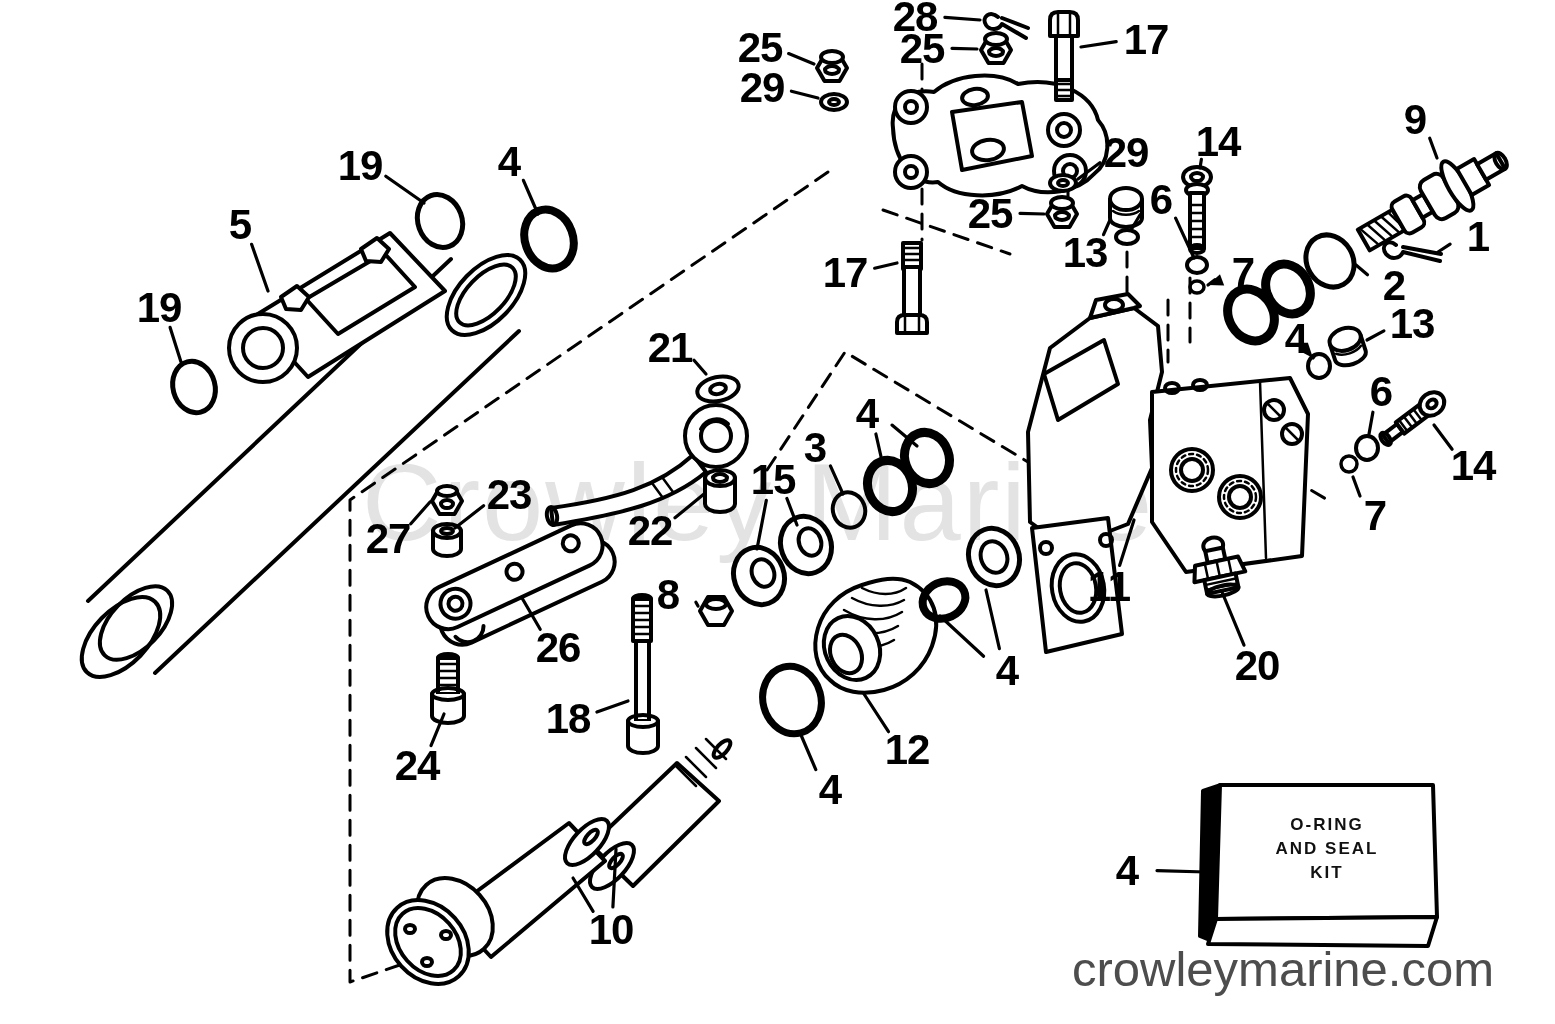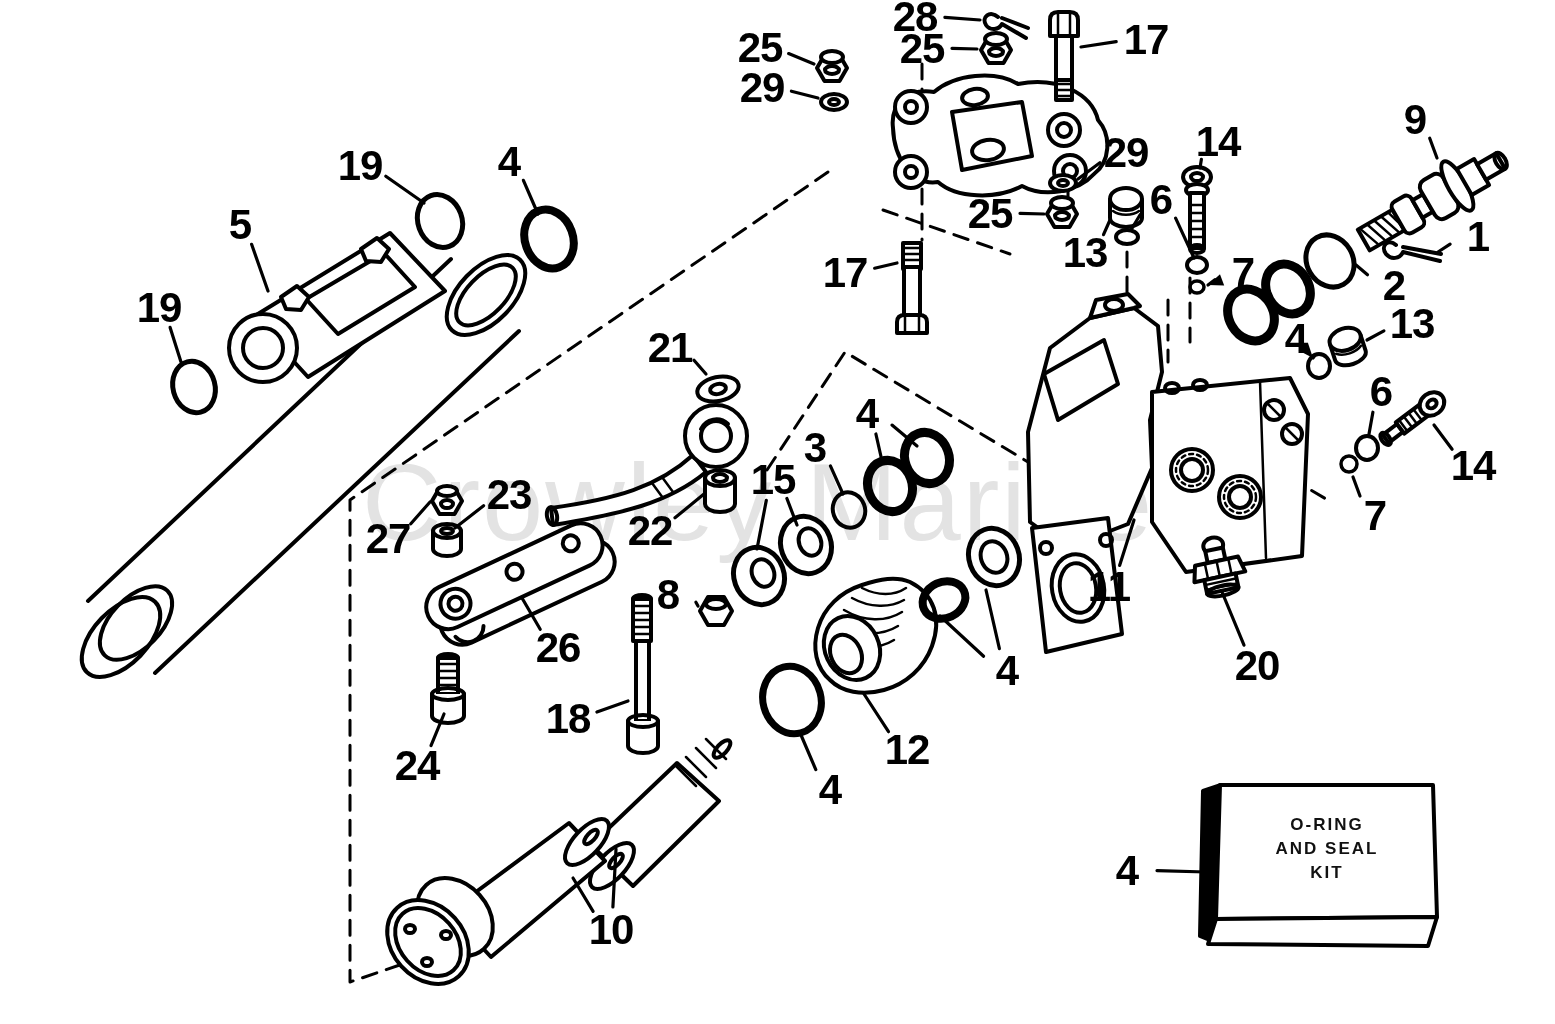--- a/index.html
+++ b/index.html
@@ -419,13 +419,14 @@
         <text x="1257" y="680" class="callout">20</text>
         <text x="568" y="733" class="callout">18</text>
         <text x="907" y="764" class="callout">12</text>
         <text x="830" y="804" class="callout">4</text>
         <text x="417" y="780" class="callout">24</text>
         <text x="611" y="944" class="callout">10</text>
         <text x="1127" y="885" class="callout">4</text>
       </g>
   </svg>
 
+  <div class="sitefooter" style="color: rgb(77, 77, 77);">crowleymarine.com</div>
 </div>
 
 </body></html>

